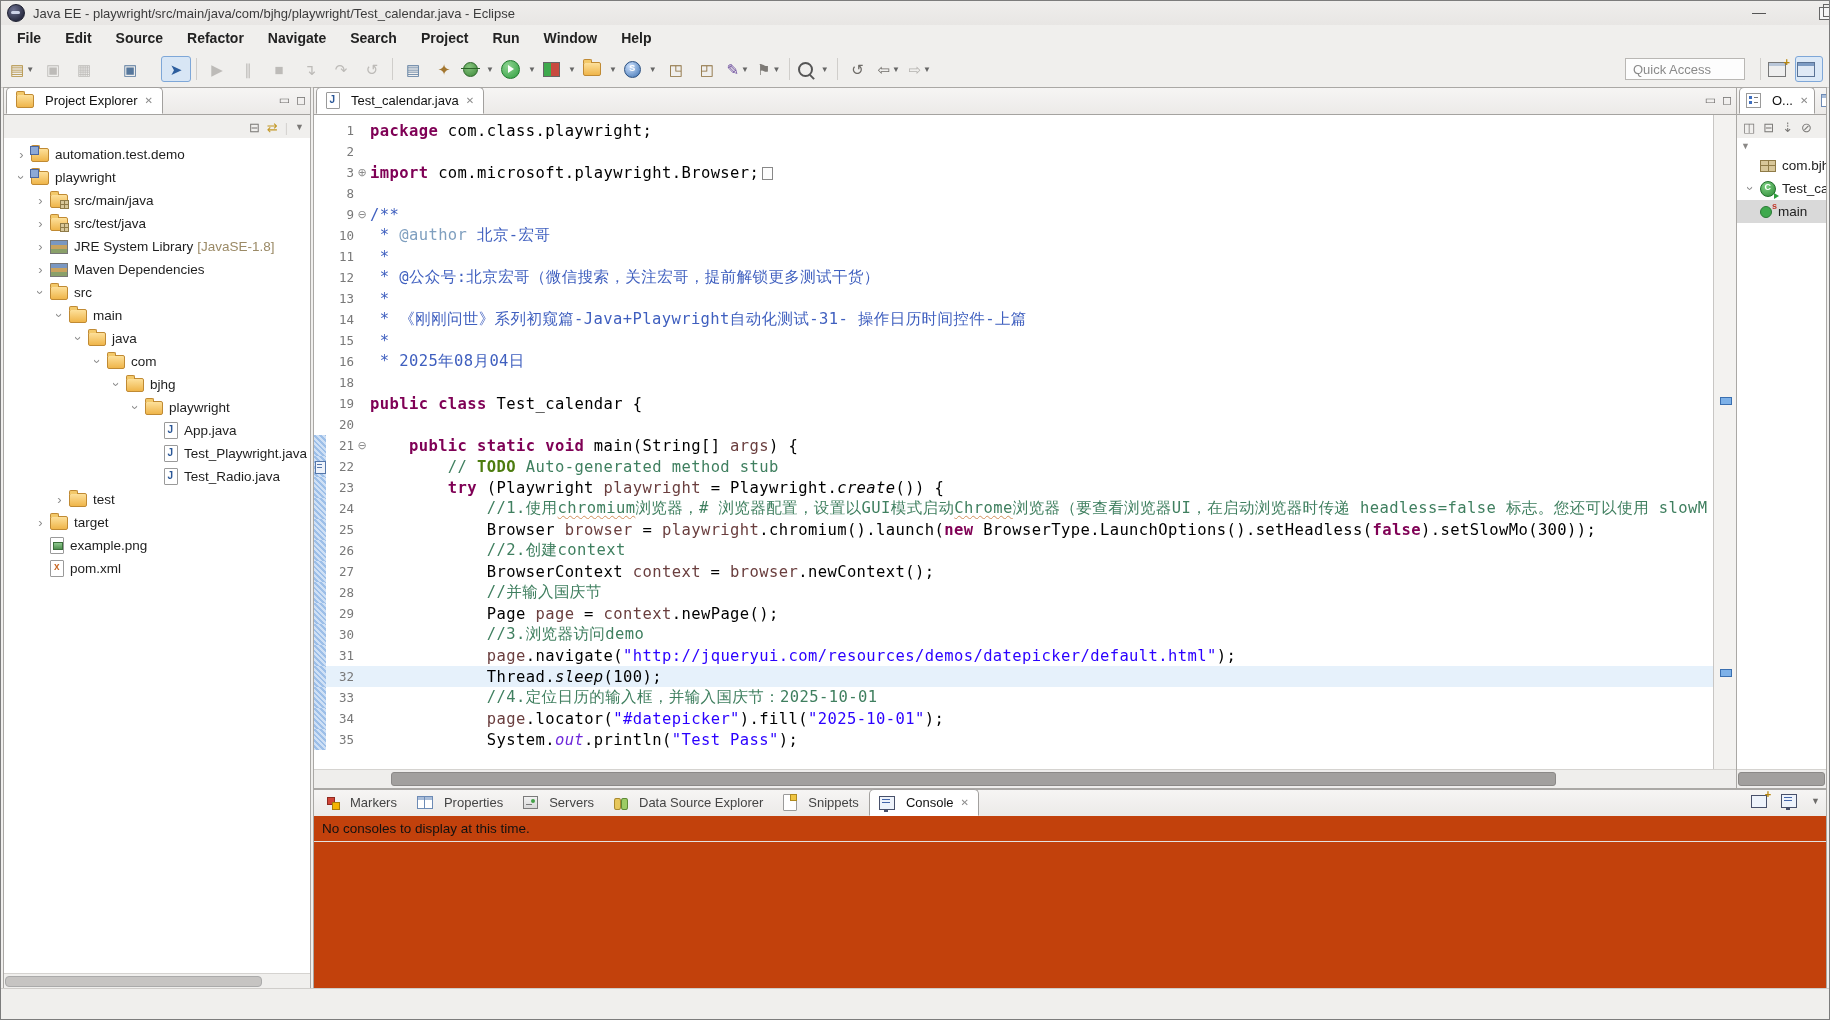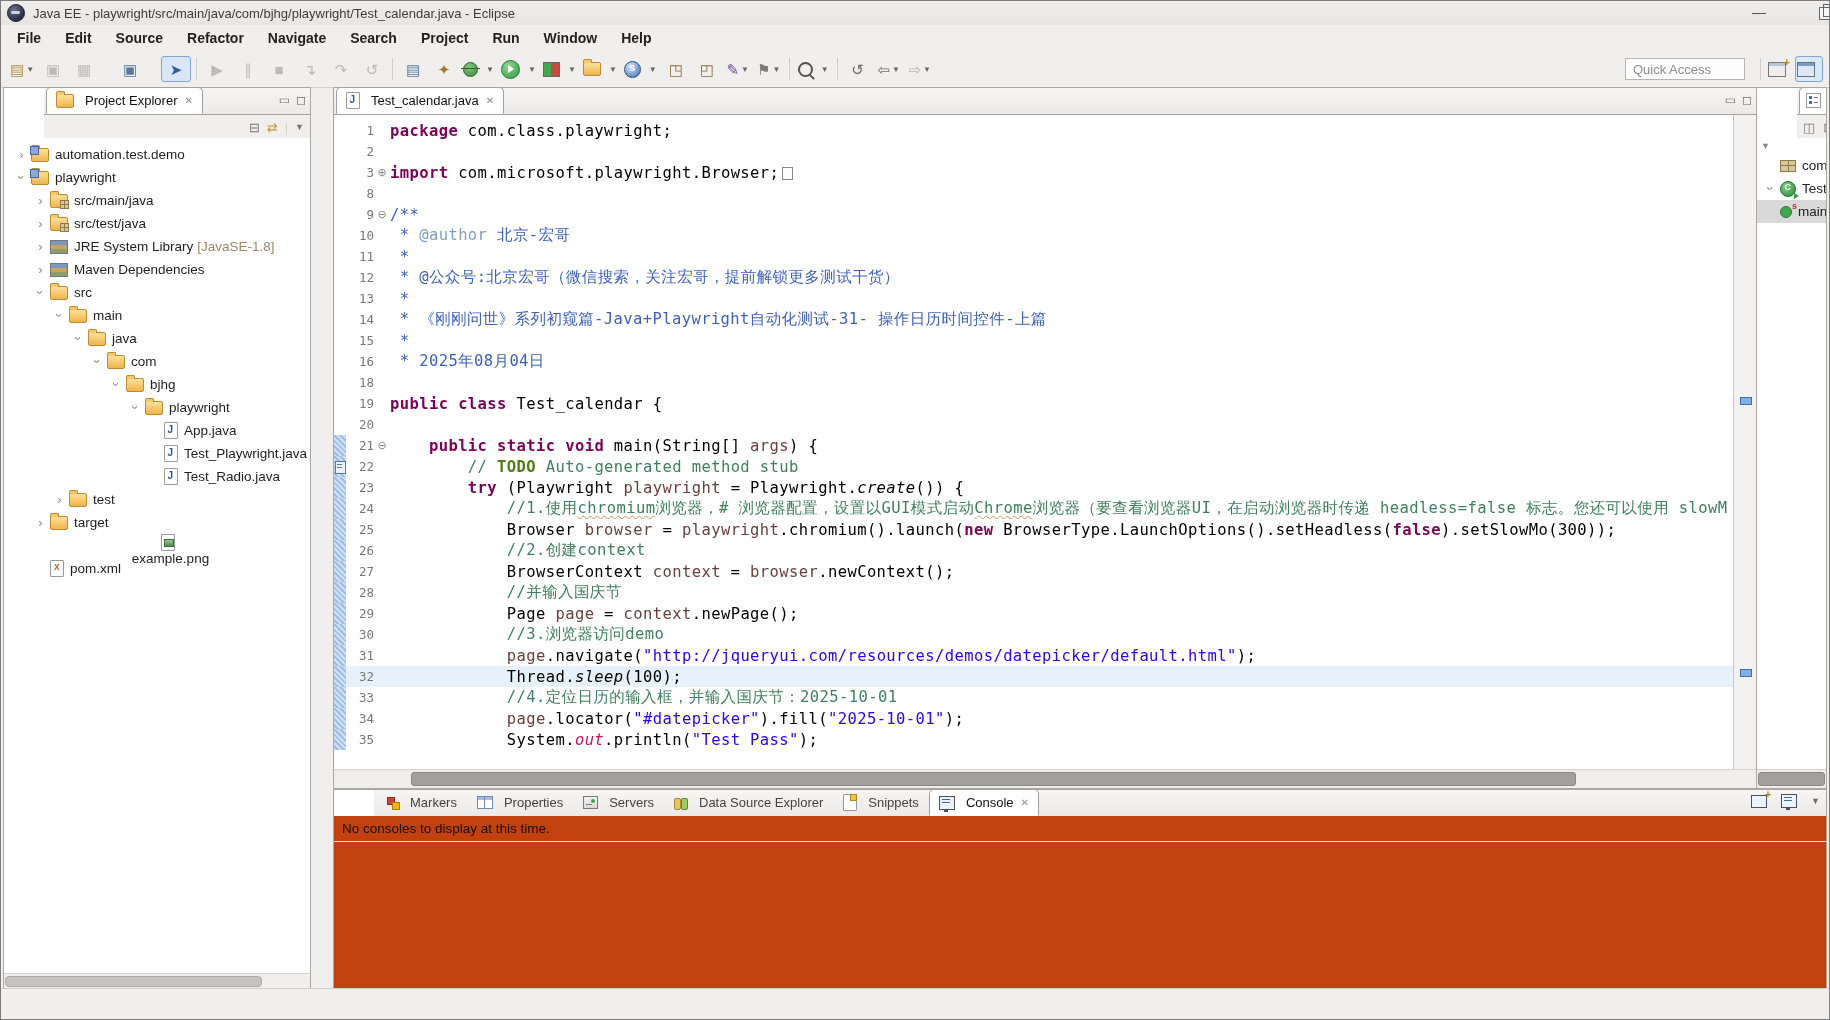--- a/index.html
+++ b/index.html
@@ -28,23 +28,23 @@
   .ddarrow{font-size:8px;color:#666;margin-left:2px;}
   .tsep{width:1px;height:22px;background:#d0cecb;margin:0 4px;}
   .tgap{width:14px;}
   .tb-spacer{flex:1;}
   .quick-access{width:104px;height:20px;border:1px solid #b9b7b4;background:#fdfdfd;color:#8a8a8a;
                 font-size:13px;display:flex;align-items:center;padding:0 7px;margin-right:10px;}
   .persp{width:26px;height:24px;display:inline-flex;align-items:center;justify-content:center;border:1px solid transparent;border-radius:3px;}
   .persp.sel{background:#dce9f7;border-color:#7ea7d8;}
   
   .workbench{position:absolute;left:0;right:0;top:86px;bottom:30px;}
-  .panel{background:#f0efed;padding-left:40px;}
+  .panel{background:#f0efed;}
   .explorer{position:absolute;left:2px;top:0;bottom:0;width:308px;border:1px solid #aaa8a5;box-sizing:border-box;background:#fff;}
-  .rightcol{position:absolute;left:312px;right:2px;top:0;bottom:0;margin-left:20px;}
+  .rightcol{position:absolute;left:312px;right:2px;top:0;bottom:0;}
   .editor-row{position:absolute;left:0;right:0;top:0;height:702px;display:flex;}
   .editor{width:1424px;border:1px solid #aaa8a5;box-sizing:border-box;background:#fff;display:flex;flex-direction:column;}
   .outline{flex:1;border:1px solid #aaa8a5;border-left:none;box-sizing:border-box;background:#fff;overflow:hidden;position:relative;}
   .bottompanel{position:absolute;left:0;right:0;top:702px;bottom:0;border:1px solid #aaa8a5;box-sizing:border-box;background:#fff;}
   
   .tabrow{height:26px;background:linear-gradient(#f6f5f4,#eceae8);border-bottom:1px solid #a5a3a0;
           display:flex;align-items:flex-end;padding-left:2px;position:relative;flex:none;}
   .tab{display:inline-flex;align-items:center;gap:5px;height:25px;padding:0 9px;font-size:13px;color:#444;
        border-radius:5px 5px 0 0;border:1px solid transparent;white-space:nowrap;}
   .tab.active{background:#fff;border-color:#a2a09e;border-bottom-color:#fff;color:#111;}
@@ -132,21 +132,21 @@
   .sk{color:#7f0055;font-weight:bold;}
   .sp{color:#000;}
   .ss{color:#2a00ff;}
   .sc{color:#3f7f5f;}
   .swavy{text-decoration:underline wavy #d28f5a 1px;text-underline-offset:2px;}
   .sj{color:#3f5fbf;}
   .sjt{color:#7f9fbf;}
   .std{color:#4d7c0f;font-weight:bold;}
   .sv{color:#6a3e3e;}
   .si{font-style:italic;color:#000;}
-  .so{font-style:italic;color:#be185d;}
+  .so{font-style:italic;color:#6d28d9;}
   .sbox{display:inline-block;width:9px;height:11px;border:1px solid #888;background:#fdfdfd;margin-left:3px;vertical-align:middle;}
   .oruler{position:absolute;right:0;top:0;bottom:0;width:22px;background:#f3f2f0;border-left:1px solid #c8c6c4;}
   .omark{position:absolute;left:6px;width:10px;height:6px;background:#7db1e8;border:1px solid #3a6fb0;}
   .hscroll-ed{height:18px;background:#efeeec;border-top:1px solid #d5d3d0;position:relative;flex:none;}
   .hscroll-ed .thumb{position:absolute;top:2px;height:12px;background:#a2a09e;border:1px solid #8b8987;border-radius:3px;}
   
   .outline .obody{position:absolute;left:0;right:0;top:50px;bottom:18px;background:#fff;overflow:hidden;}
   .outline .vmenu{height:16px;display:flex;align-items:center;padding-left:4px;color:#8a8886;font-size:9px;}
   .oitem{height:23px;display:flex;align-items:center;font-size:13.5px;white-space:nowrap;padding-left:4px;}
   .oitem.sel{background:#d9d9d9;}
@@ -395,21 +395,21 @@
           <div class="titem" style="padding-left: 46px;">
             <span class="chev">›</span>
             <span class="icon ic-folder"></span>
             <span>test</span>
           </div>
           <div class="titem" style="padding-left: 27px;">
             <span class="chev">›</span>
             <span class="icon ic-folder"></span>
             <span>target</span>
           </div>
-          <div class="titem" style="padding-left: 27px; flex-direction: column;">
+          <div class="titem" style="padding-left: 27px;">
             <span class="chev"></span>
             <span class="icon ic-img"></span>
             <span>example.png</span>
           </div>
           <div class="titem" style="padding-left: 27px;">
             <span class="chev"></span>
             <span class="icon ic-xml"></span>
             <span>pom.xml</span>
           </div>
         </div>

